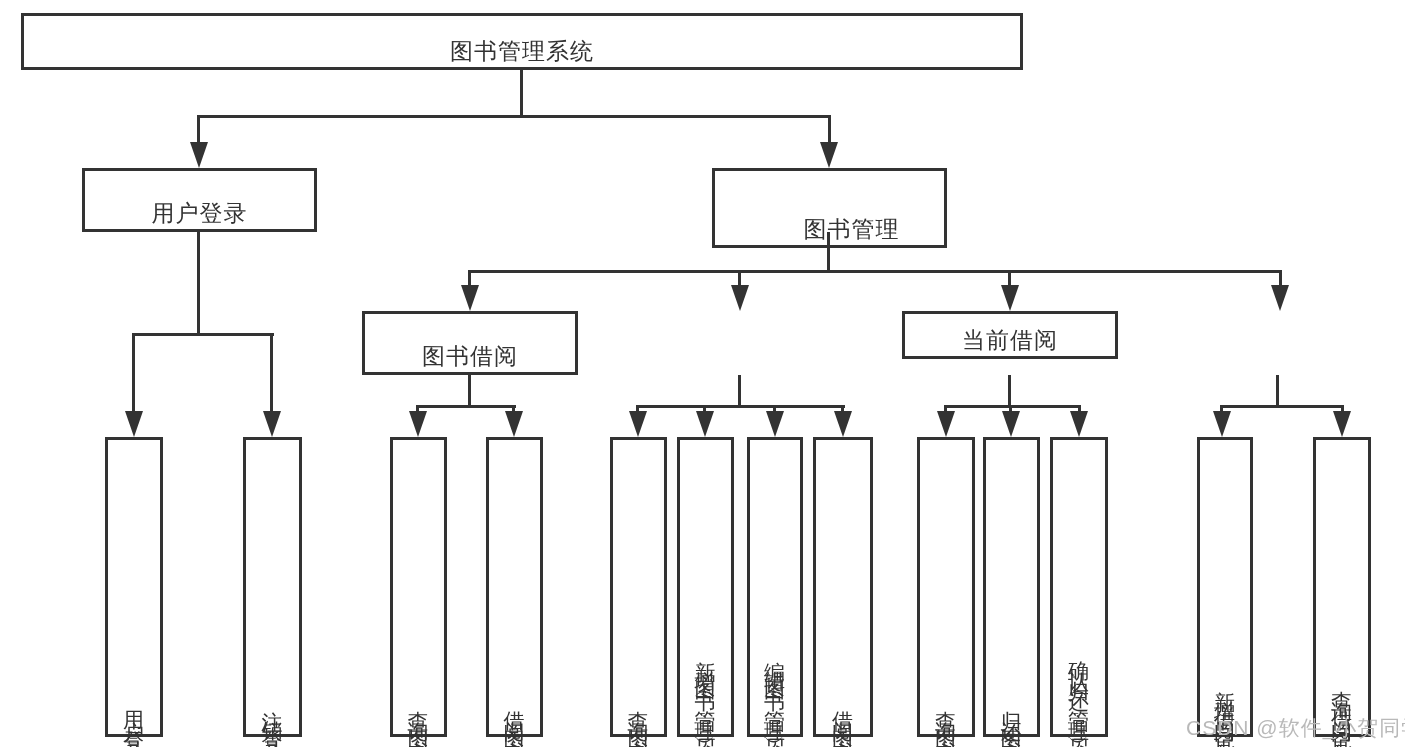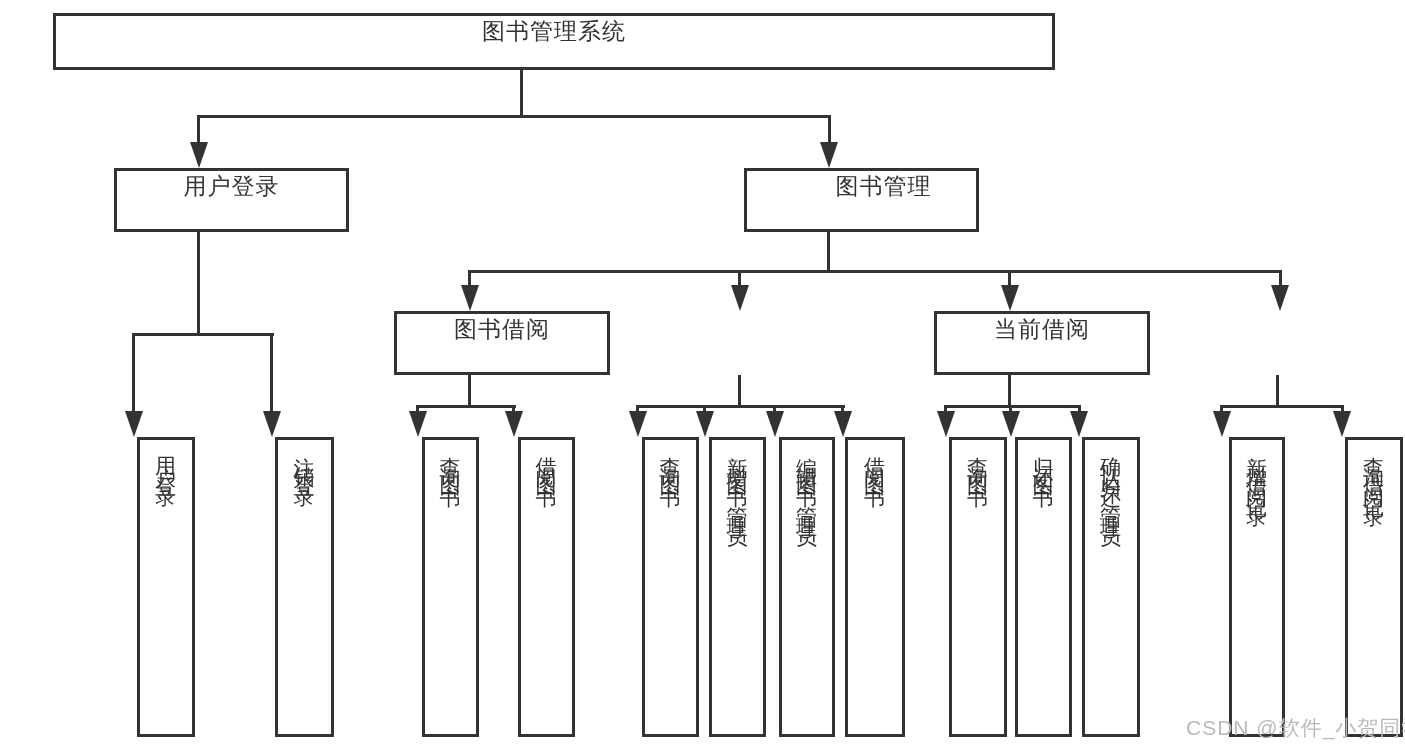--- a/index.html
+++ b/index.html
@@ -2,21 +2,21 @@
 <html><head>
 <meta charset="utf-8">
 <style>
   html,body{margin:0;padding:0;background:#fff;}
   .canvas{
     position:relative;width:1405px;height:747px;background:#fff;
     font-family:"Liberation Sans","DejaVu Sans",sans-serif;overflow:hidden;
   }
   .node{
     position:absolute;box-sizing:border-box;border:3px solid #333;background:#fff;
-    display:flex;align-items:flex-start;justify-content:center;color:#333;margin-left:32px;
+    display:flex;align-items:flex-end;justify-content:center;color:#333;
   }
   .node-h{font-size:23px;letter-spacing:1px;}
   .node-v{font-size:21px;}
   .vtxt{
     writing-mode:vertical-rl;text-orientation:mixed;
     letter-spacing:10px;line-height:1;white-space:nowrap;
   }
   .ln{position:absolute;background:#333;}
   .ar{
     position:absolute;width:0;height:0;
@@ -40,21 +40,21 @@
   <div class="ln" style="left:520px;top:70px;width:3px;height:48px;"></div>
   <div class="ln" style="left:197px;top:115px;width:634px;height:3px;"></div>
   <div class="ln" style="left:197px;top:115px;width:3px;height:31px;"></div>
   <div class="ln" style="left:828px;top:115px;width:3px;height:31px;"></div>
   <div class="ar" style="left:190px;top:142px;"></div>
   <div class="ar" style="left:820px;top:142px;"></div>
 
   <div class="node node-h" style="left:82px;top:168px;width:235px;height:64px;">
     <span>用户登录</span>
   </div>
-  <div class="node node-h" style="left:712px;top:168px;width:235px;height:64px;padding-left:44px;">
+  <div class="node node-h" style="left:712px;top:168px;width:235px;height:80px;padding-left:44px;">
     <span>图书管理</span>
   </div>
 
   <div class="ln" style="left:197px;top:232px;width:3px;height:103px;"></div>
   <div class="ln" style="left:132px;top:333px;width:142px;height:3px;"></div>
   <div class="ln" style="left:132px;top:333px;width:3px;height:81px;"></div>
   <div class="ln" style="left:270px;top:333px;width:3px;height:81px;"></div>
   <div class="ar" style="left:125px;top:411px;"></div>
   <div class="ar" style="left:263px;top:411px;"></div>
 
@@ -65,21 +65,21 @@
   <div class="ln" style="left:1008px;top:270px;width:3px;height:18px;"></div>
   <div class="ln" style="left:1279px;top:270px;width:3px;height:18px;"></div>
   <div class="ar" style="left:461px;top:285px;"></div>
   <div class="ar" style="left:731px;top:285px;"></div>
   <div class="ar" style="left:1001px;top:285px;"></div>
   <div class="ar" style="left:1271px;top:285px;"></div>
 
   <div class="node node-h" style="left:362px;top:311px;width:216px;height:64px;">
     <span>图书借阅</span>
   </div>
-  <div class="node node-h" style="left:902px;top:311px;width:216px;height:64px;">
+  <div class="node node-h" style="left:902px;top:311px;width:216px;height:48px;">
     <span>当前借阅</span>
   </div>
 
   <div class="ln" style="left:468px;top:375px;width:3px;height:32px;"></div>
   <div class="ln" style="left:416px;top:405px;width:100px;height:3px;"></div>
   <div class="ln" style="left:416px;top:405px;width:3px;height:10px;"></div>
   <div class="ln" style="left:512px;top:405px;width:3px;height:10px;"></div>
   <div class="ar" style="left:409px;top:411px;"></div>
   <div class="ar" style="left:505px;top:411px;"></div>
 

